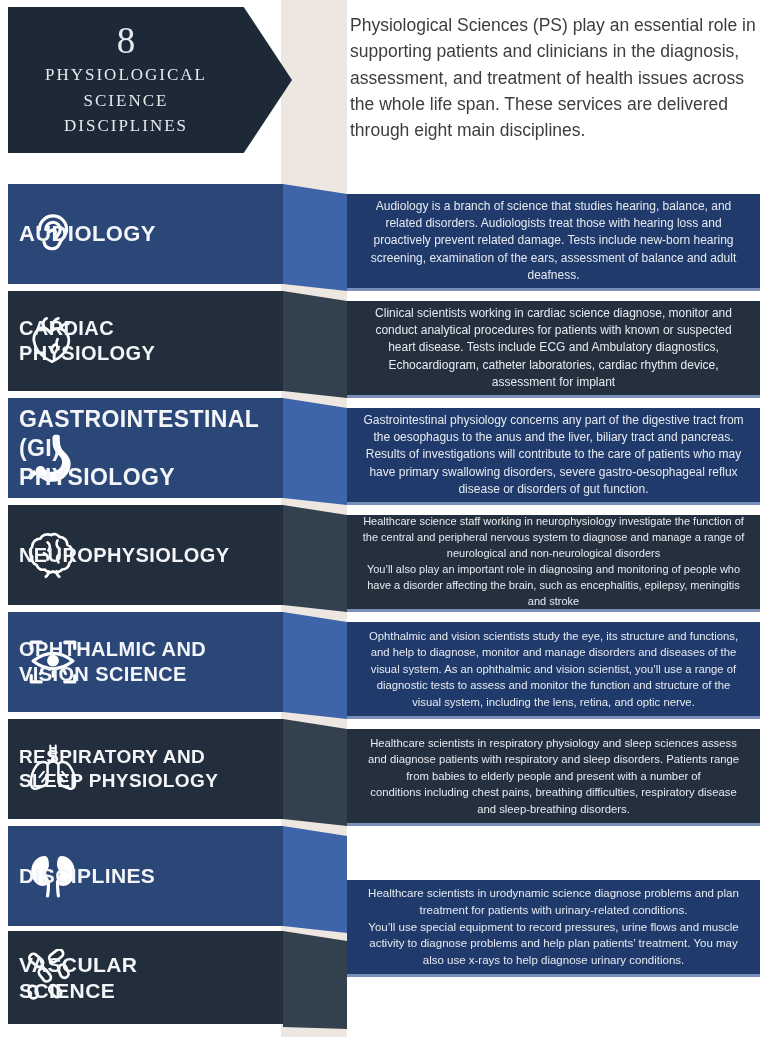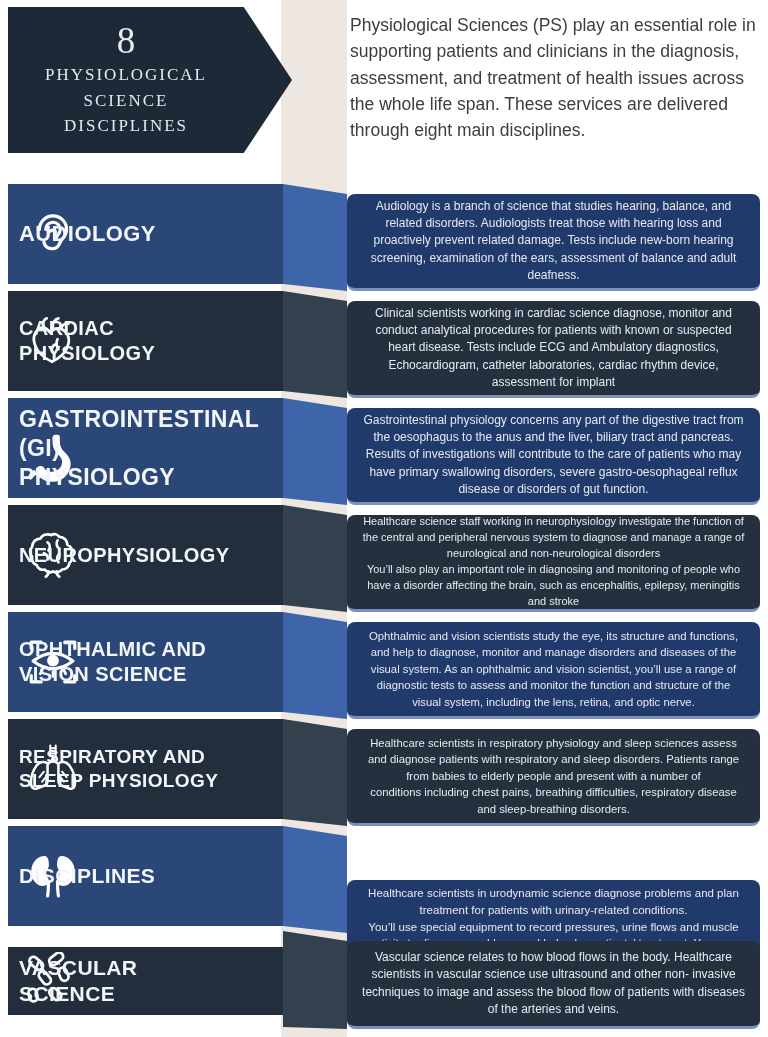--- a/index.html
+++ b/index.html
@@ -24,37 +24,37 @@
   #intro{
     position:absolute;left:350px;top:12px;width:410px;
     font-size:17.5px;line-height:1.5;color:#3d3d3d;text-align:left;
   }
   
   .row{position:absolute;left:8px;width:752px;height:110px;}
   .band{
     position:absolute;left:0;top:0;width:275px;height:100px;
     display:flex;align-items:center;
   }
-  .row-last .band{height:68px;margin-top:16px;}
+  .row-last .band{height:93px;}
   .icon{position:absolute;left:16px;top:50%;transform:translateY(-50%);
     width:58px;height:58px;display:flex;align-items:center;justify-content:center;}
   .icon svg{width:100%;height:100%;}
   .label{
     position:absolute;right:12px;top:50%;transform:translateY(-50%);
     width:252px;text-align:left;color:#f3f5f8;font-weight:700;
     letter-spacing:.4px;white-space:pre-line;line-height:1.25;font-size:20px;
   }
   .fold{
     position:absolute;left:275px;top:0;width:64px;height:107px;
     clip-path:polygon(0 0,100% 10px,100% 100%,0 100px);
   }
   .row-last .fold{height:98px;clip-path:polygon(0 0,100% 10px,100% 100%,0 96px);}
   .desc{
     position:absolute;left:339px;top:10px;width:413px;height:97px;
-    border-radius:8px;border-bottom:3px solid var(--edge-line,#7a90ba);
+    border-radius:0;border-bottom:3px solid var(--edge-line,#7a90ba);
     display:flex;align-items:center;justify-content:center;
     padding:4px 15px;box-sizing:border-box;
     color:#e7eaf0;text-align:center;line-height:1.45;white-space:pre-line;
   }
   .row-last .desc{height:88px;}
   
   .theme-blue .band{background:var(--blue-band,#2b4778);}
   .theme-blue .fold{background:var(--blue-fold,#3e65a9);}
   .theme-blue .desc{background:var(--blue-desc,#1f3a6b);}
   .theme-dark .band{background:var(--dark-band,#222e3c);}
@@ -203,15 +203,14 @@
           <rect x="15" y="24" width="16" height="9" rx="4.5" transform="rotate(52 23 28.5)"></rect>
           <rect x="36" y="20" width="15" height="9" rx="4.5" transform="rotate(68 43.5 24.5)"></rect>
           <rect x="3" y="43" width="14" height="9" rx="4.5" transform="rotate(78 10 47.5)"></rect>
           <rect x="27" y="42" width="15" height="9" rx="4.5" transform="rotate(44 34.5 46.5)"></rect>
         </svg>
       </span>
       <div class="label lb-21">VASCULAR
 SCIENCE</div>
     </div>
     <div class="fold"></div>
-    <div class="desc fs-12">Vascular science relates to how blood flows in the body. Healthcare scientists in vascular science use ultrasound and other non- invasive techniques to image and assess the blood flow of patients with diseases of the arteries and veins.</div>
   </div>
 </div>
 
 </body></html>

